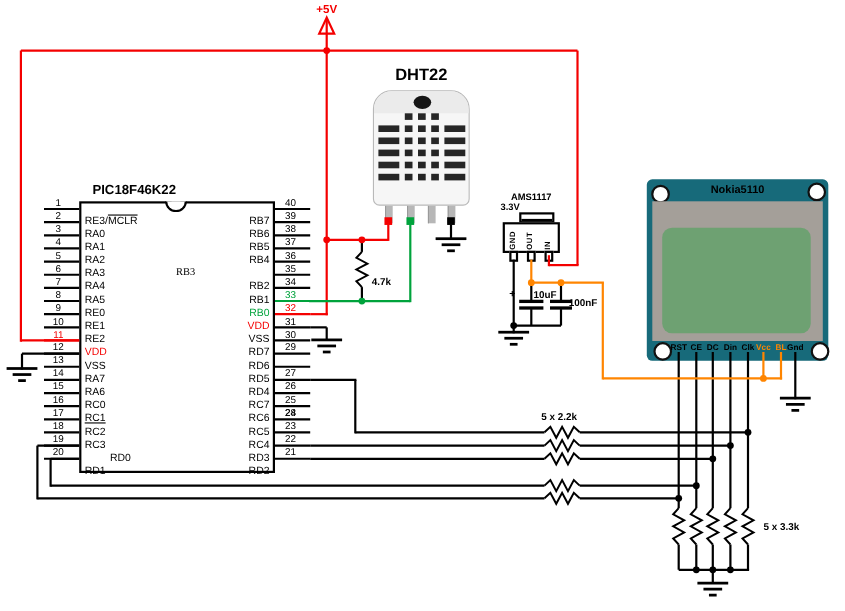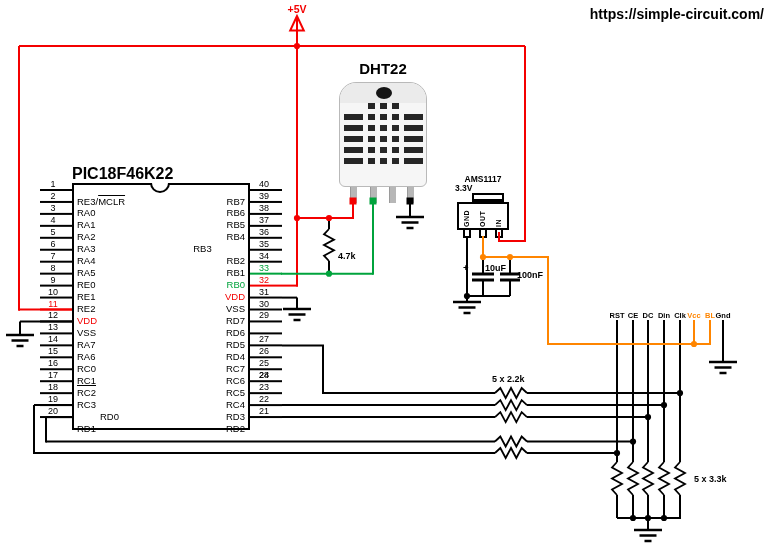--- a/index.html
+++ b/index.html
@@ -38,21 +38,20 @@
   #lcd-bezel{position:absolute;left:5px;top:20px;width:155px;height:127px;background:#a49f99;}
   #lcd-screen{position:absolute;left:9px;top:24px;width:135px;height:96px;background:#6ea172;border-radius:9px;}
   #lcd-title{position:absolute;left:0;top:4px;width:100%;text-align:center;font-size:10px;font-weight:bold;color:#000;}
   .lcdpin{position:absolute;z-index:20;width:32px;text-align:center;font-size:7.5px;font-weight:bold;top:311px;}
 </style>
 </head>
 <body>
 
 <div id="stage">
 
-  <div class="lbl" style="right:4px;top:6px;font-size:14px;">https://simple-circuit.com/</div>
 
   <div class="lbl" style="left:283px;top:3px;width:28px;text-align:center;font-size:10.5px;color:#f40000;">+5V</div>
 
   <div class="lbl" style="left:339px;top:60px;width:88px;text-align:center;font-size:15px;">DHT22</div>
   <div class="comp" id="dht-body">
     <div id="dht-cap"></div>
     <div id="dht-eye"></div>
     <div id="dht-vents">
         <div class="vrow">
           <div class="vs"></div>
@@ -94,21 +93,21 @@
           <div class="vs"></div>
           <div class="vw"></div>
         </div>
       </div>
   </div>
   <div class="dht-leg" style="left:349.8px;"></div>
   <div class="dht-leg" style="left:369.8px;"></div>
   <div class="dht-leg" style="left:388.8px;"></div>
   <div class="dht-leg" style="left:406.8px;"></div>
 
-  <div class="lbl" style="left:72px;top:165px;font-size:16px;">PIC18F46K22</div>
+  <div class="lbl" style="left:84px;top:165px;font-size:12px;">PIC18F46K22</div>
   <div class="comp" id="pic-box">
     <div id="pic-notch"></div>
   </div>
   <div id="mcu-pins">
       <div class="pinnum" style="left:40px;top:179px;width:26px;color:#000;">1</div>
       <div class="pinlbl" style="left:77px;top:184.5px;color:#000;">RE3/<span class="ovl">MCLR</span></div>
       <div class="pinnum" style="left:40px;top:190.95px;width:26px;color:#000;">2</div>
       <div class="pinlbl" style="left:77px;top:196.45px;color:#000;">RA0</div>
       <div class="pinnum" style="left:40px;top:202.9px;width:26px;color:#000;">3</div>
       <div class="pinlbl" style="left:77px;top:208.4px;color:#000;">RA1</div>
@@ -148,21 +147,21 @@
       <div class="pinlbl" style="left:77px;top:411.54999999999995px;color:#000;">RD1</div>
       <div class="pinnum" style="left:252px;top:179px;width:24px;color:#000;">40</div>
       <div class="pinlbl" style="left:160px;top:184.5px;width:85px;text-align:right;color:#000;">RB7</div>
       <div class="pinnum" style="left:252px;top:190.95px;width:24px;color:#000;">39</div>
       <div class="pinlbl" style="left:160px;top:196.45px;width:85px;text-align:right;color:#000;">RB6</div>
       <div class="pinnum" style="left:252px;top:202.9px;width:24px;color:#000;">38</div>
       <div class="pinlbl" style="left:160px;top:208.4px;width:85px;text-align:right;color:#000;">RB5</div>
       <div class="pinnum" style="left:252px;top:214.85px;width:24px;color:#000;">37</div>
       <div class="pinlbl" style="left:160px;top:220.35px;width:85px;text-align:right;color:#000;">RB4</div>
       <div class="pinnum" style="left:252px;top:226.8px;width:24px;color:#000;">36</div>
-      <div class="pinlbl" style="left:160px;top:232.3px;width:85px;text-align:center;color:#000;">RB3</div>
+      <div class="pinlbl" style="left:160px;top:232.3px;width:85px;text-align:left;color:#000;font-family:Liberation Serif, serif;">RB3</div>
       <div class="pinnum" style="left:252px;top:238.75px;width:24px;color:#000;">35</div>
       <div class="pinlbl" style="left:160px;top:244.25px;width:85px;text-align:right;color:#000;">RB2</div>
       <div class="pinnum" style="left:252px;top:250.7px;width:24px;color:#000;">34</div>
       <div class="pinlbl" style="left:160px;top:256.2px;width:85px;text-align:right;color:#000;">RB1</div>
       <div class="pinnum" style="left:252px;top:262.65px;width:24px;color:#00a33c;">33</div>
       <div class="pinlbl" style="left:160px;top:268.15px;width:85px;text-align:right;color:#00a33c;">RB0</div>
       <div class="pinnum" style="left:252px;top:274.6px;width:24px;color:#f40000;">32</div>
       <div class="pinlbl" style="left:160px;top:280.1px;width:85px;text-align:right;color:#f40000;">VDD</div>
       <div class="pinnum" style="left:252px;top:286.55px;width:24px;color:#000;">31</div>
       <div class="pinlbl" style="left:160px;top:292.05px;width:85px;text-align:right;color:#000;">VSS</div>
@@ -204,20 +203,30 @@
     </div>
 
   <div class="lbl" style="left:463px;top:262px;font-size:9.5px;">+</div>
   <div class="lbl" style="left:485px;top:263px;font-size:9px;">10uF</div>
   <div class="lbl" style="left:517px;top:270px;font-size:9px;">100nF</div>
 
   <div class="lbl" style="left:338px;top:251px;font-size:9px;">4.7k</div>
   <div class="lbl" style="left:492px;top:374px;font-size:9px;">5 x 2.2k</div>
   <div class="lbl" style="left:694px;top:474px;font-size:9px;">5 x 3.3k</div>
 
+  <div class="comp" id="lcd-board">
+    <div class="screw" style="left:3.5px;top:4.5px;"></div>
+    <div class="screw" style="left:145.5px;top:2.5px;"></div>
+    <div class="screw" style="left:5.5px;top:147.5px;"></div>
+    <div class="screw" style="left:148.5px;top:147.5px;"></div>
+    <div id="lcd-title">Nokia5110</div>
+    <div id="lcd-bezel">
+      <div id="lcd-screen"></div>
+    </div>
+  </div>
   <div id="lcd-pins">
       <div class="lcdpin" style="left:601px;color:#000;">RST</div>
       <div class="lcdpin" style="left:617px;color:#000;">CE</div>
       <div class="lcdpin" style="left:632px;color:#000;">DC</div>
       <div class="lcdpin" style="left:648px;color:#000;">Din</div>
       <div class="lcdpin" style="left:664px;color:#000;">Clk</div>
       <div class="lcdpin" style="left:678px;color:#ff8500;">Vcc</div>
       <div class="lcdpin" style="left:694px;color:#ff8500;">BL</div>
       <div class="lcdpin" style="left:707px;color:#000;">Gnd</div>
     </div>

